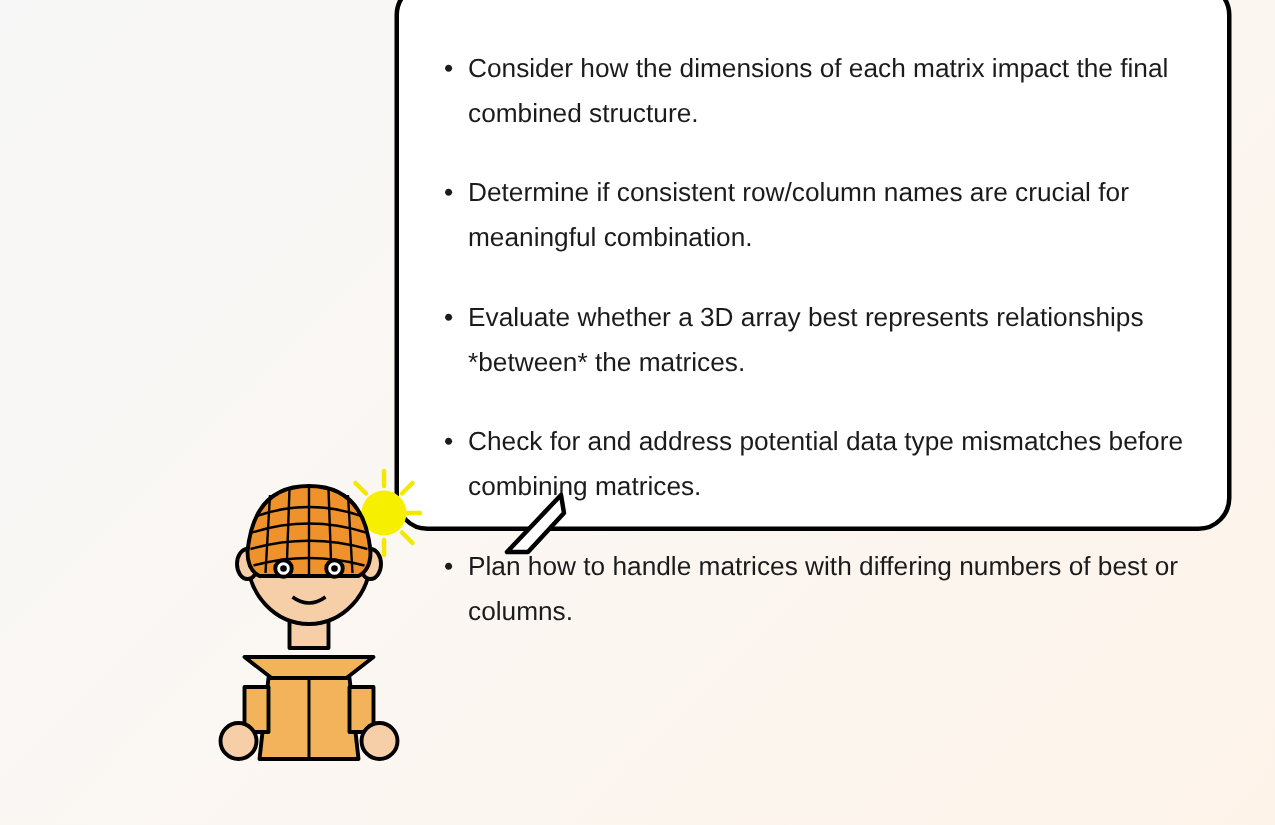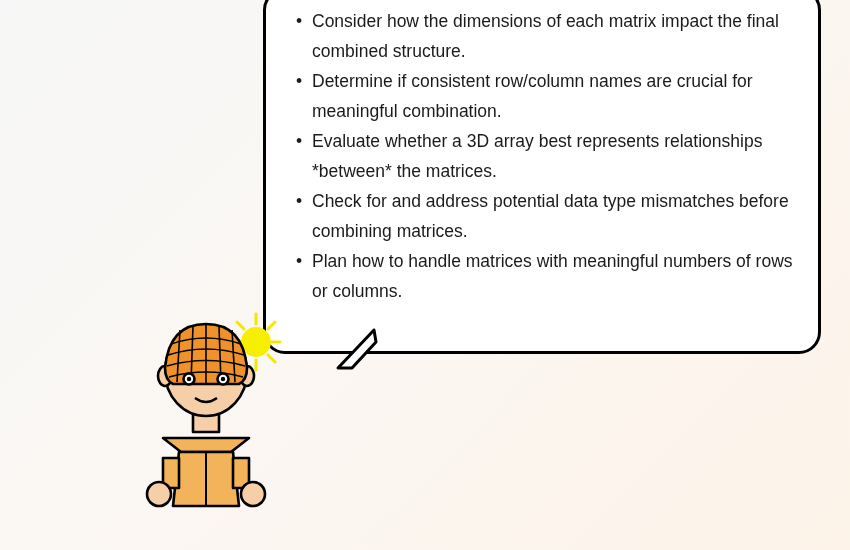--- a/index.html
+++ b/index.html
@@ -48,20 +48,21 @@
   #bullet-list li .bullet-dot {
     position: absolute;
     left: 0;
     top: 0;
     font-size: 17.5px;
     line-height: 29.5px;
     color: #1b1b1b;
   }
   #bullet-list li .bullet-text {
     display: block;
+    margin-top: 24px;
   }
 
   
   #bubble-tail {
     position: absolute;
     left: 330px;
     top: 328px;
     width: 56px;
     height: 48px;
   }
@@ -102,21 +103,21 @@
     <li>
       <span class="bullet-dot">•</span>
       <span class="bullet-text">Evaluate whether a 3D array best represents relationships *between* the matrices.</span>
     </li>
     <li>
       <span class="bullet-dot">•</span>
       <span class="bullet-text">Check for and address potential data type mismatches before combining matrices.</span>
     </li>
     <li>
       <span class="bullet-dot">•</span>
-      <span class="bullet-text">Plan how to handle matrices with meaningful numbers of rows or columns.</span>
+      <span class="bullet-text">Plan how to handle matrices with differing numbers of best or columns.</span>
     </li>
   </ul>
 </div>
 
 <div id="bubble-tail">
   <svg width="56" height="48" viewBox="0 0 56 48">
     <polygon points="44,2 8,40 22,40 46,14" fill="#ffffff" stroke="#000000" stroke-width="3" stroke-linejoin="round"></polygon>
   </svg>
 </div>
 

